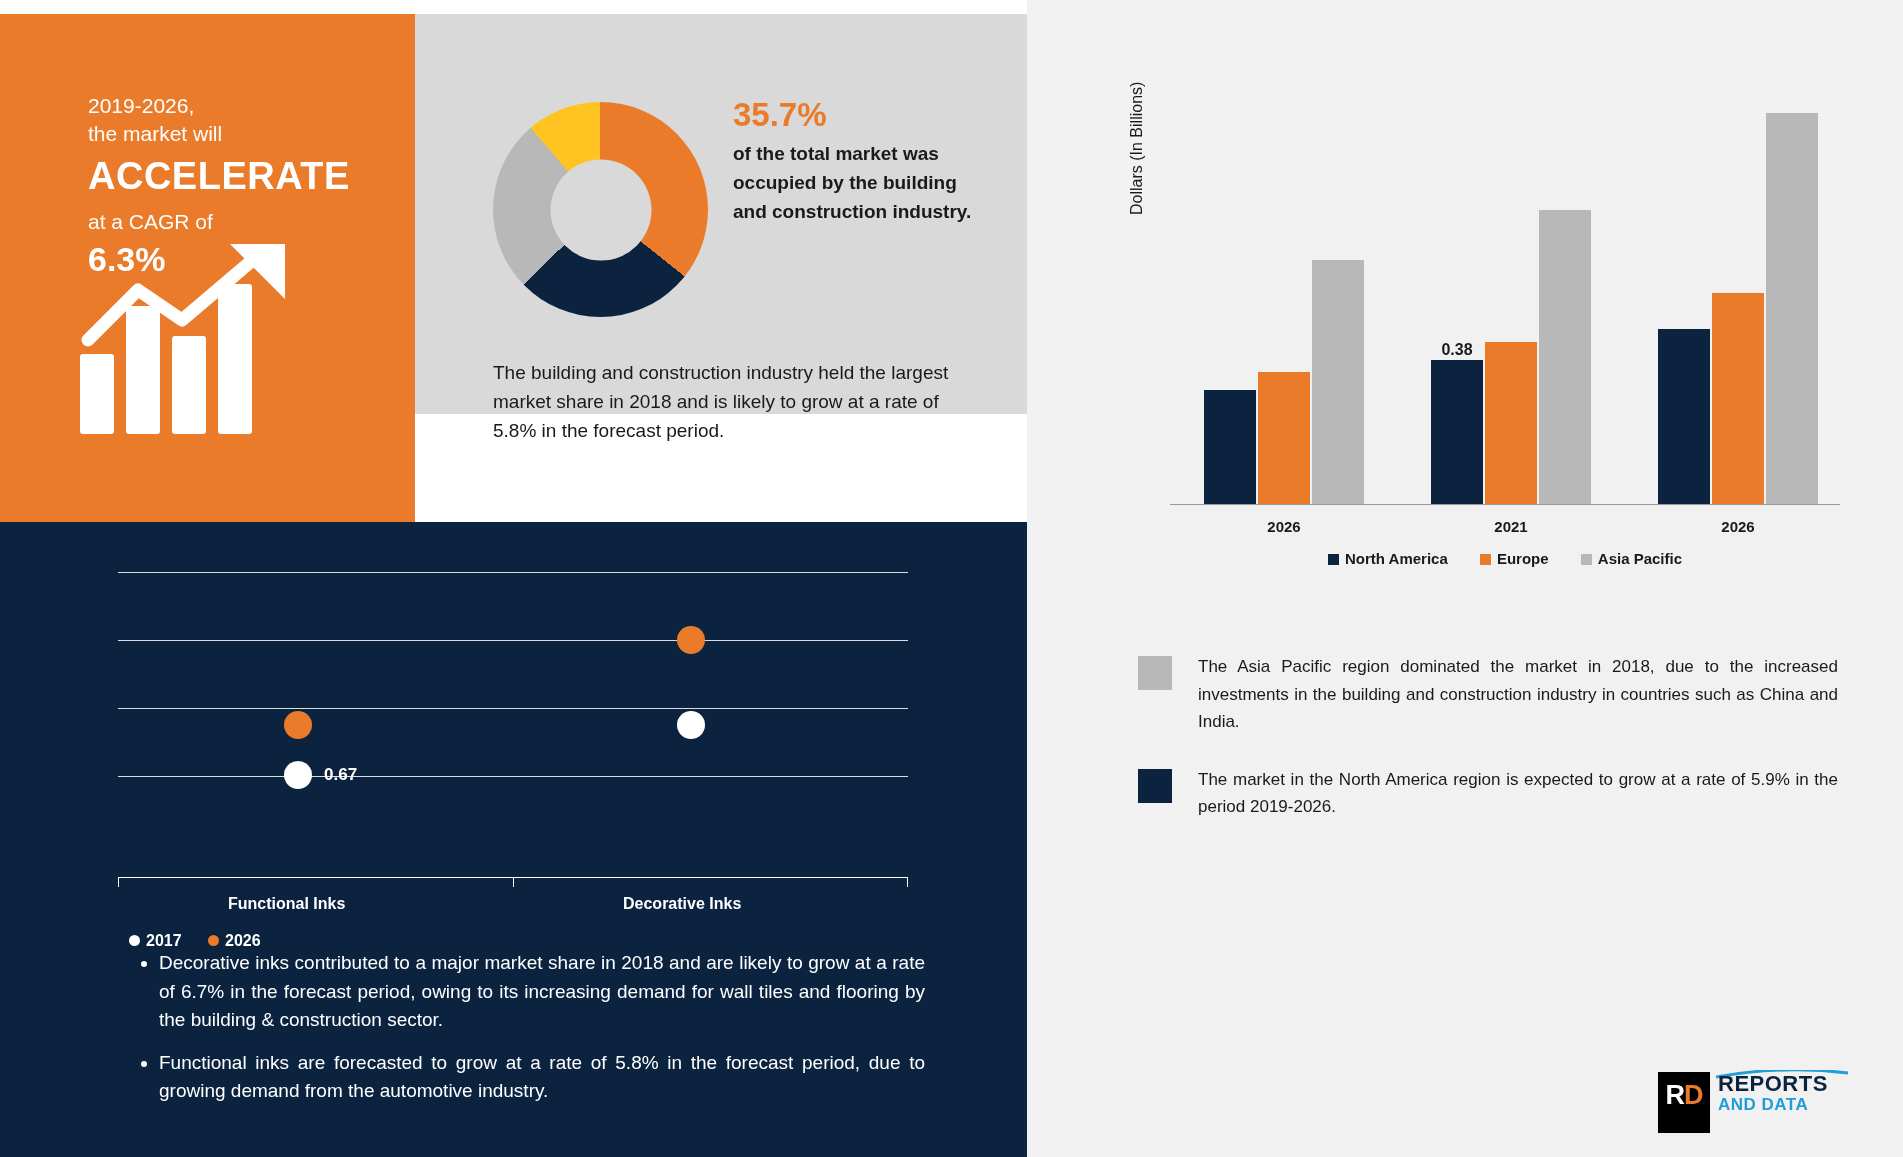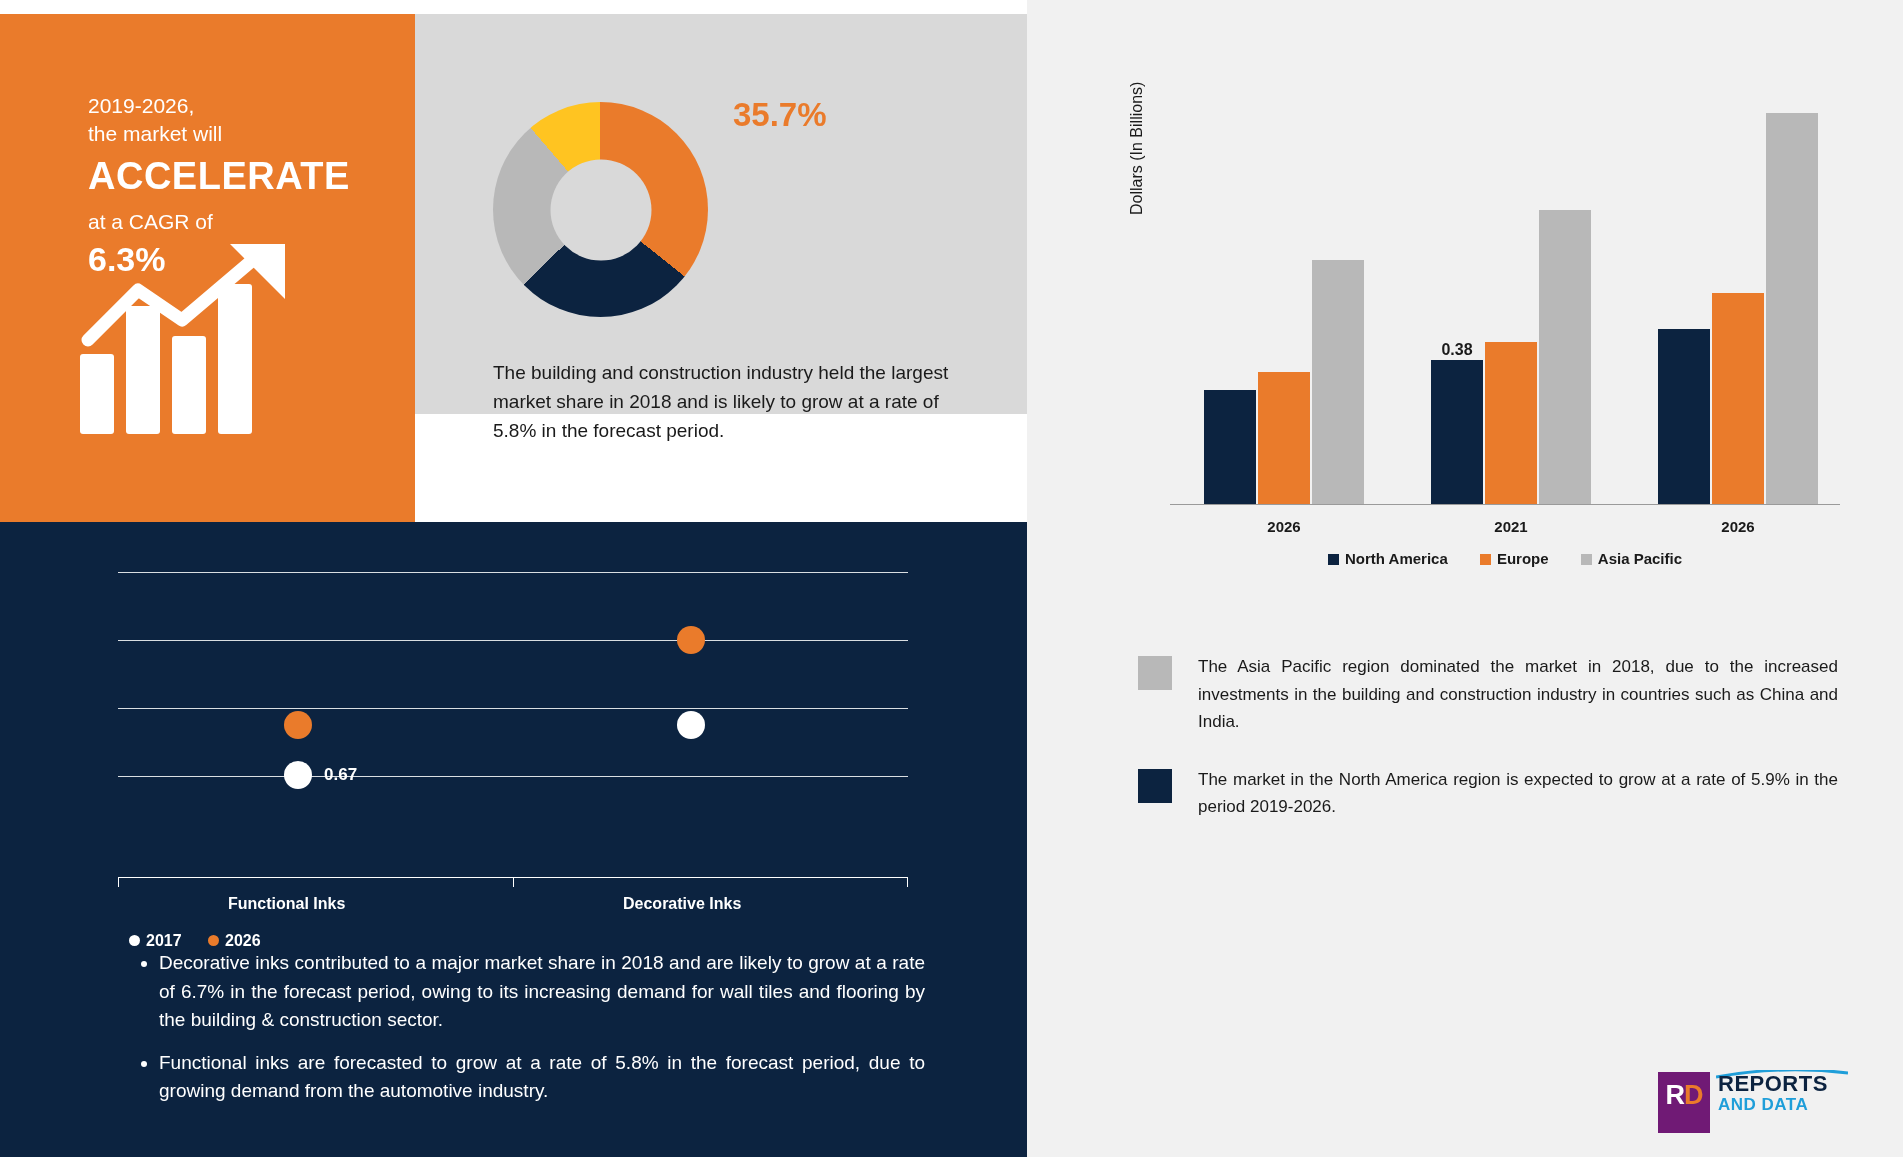--- a/index.html
+++ b/index.html
@@ -92,21 +92,21 @@
   .bar-legend { position:absolute; left:1170px; top:550px; width:670px; text-align:center; font-size:15px; font-weight:bold; color:#1a1a1a;}
   .bl-item { display:inline-block; margin:0 14px; }
   .bl-sq { display:inline-block; width:11px; height:11px; margin-right:6px; vertical-align:middle; position:relative; top:-1px;}
 
   .notes { position:absolute; left:1138px; top:625px; width:700px; }
   .note { position:relative; margin-bottom:30px; padding-left:60px;margin-top:28px; }
   .note .sw { position:absolute; left:0; top:3px; width:34px; height:34px; }
   .note p { margin:0; font-size:17px; line-height:1.62; color:#1a1a1a; text-align:justify; }
 
   .logo { position:absolute; left:1658px; top:1070px; width:190px; height:52px; }
-  .logo-box { position:absolute; left:0; top:2px; width:52px; height:61px; background:#701a75; color:#ffffff;
+  .logo-box { position:absolute; left:0; top:2px; width:52px; height:61px; background:#000000; color:#ffffff;
               font-size:27px; font-weight:bold; text-align:center; line-height:46px; letter-spacing:-1px; }
   .logo-box .r { color:#ffffff; }
   .logo-box .d { color:#ea7b2b; }
   .logo-t1 { position:absolute; left:60px; top:1px; font-size:22px; font-weight:bold; color:#0c2340; letter-spacing:.5px;}
   .logo-t2 { position:absolute; left:60px; top:25px; font-size:17px; font-weight:bold; color:#1f9ed9; letter-spacing:.5px;}
   .logo-swoosh { position:absolute; left:58px; top:0px; width:132px; height:10px; }
 </style>
 </head>
 <body>
 
@@ -131,20 +131,21 @@
           <polyline points="8,96 58,46 102,76 182,8" fill="none" stroke="#ffffff" stroke-width="13" stroke-linecap="round" stroke-linejoin="round"></polyline>
           <polygon points="150,0 205,0 205,55" fill="#ffffff"></polygon>
         </svg>
       </div>
     </div>
 
     <div class="donut-panel">
       <div class="donut" style="background: conic-gradient(#ea7b2b 0deg 128.5deg, #0c2340 128.5deg 225.7deg, #b8b8b8 225.7deg 319.4deg, #ffc421 319.4deg 360deg);"></div>
       <div class="donut-stat">
         <div class="donut-pct">35.7%</div>
+        <div class="donut-sub">of the total market was occupied  by the building  and construction industry.</div>
       </div>
       <div class="donut-para">The building and construction industry held the largest market share in 2018 and is likely to grow at a rate of 5.8% in the forecast period.</div>
     </div>
 
     <div class="navy-panel">
 
       <div class="dot-chart">
         <div class="dot-line" style="top:25px;"></div>
         <div class="dot-line" style="top:93px;"></div>
         <div class="dot-line" style="top:161px;"></div>

